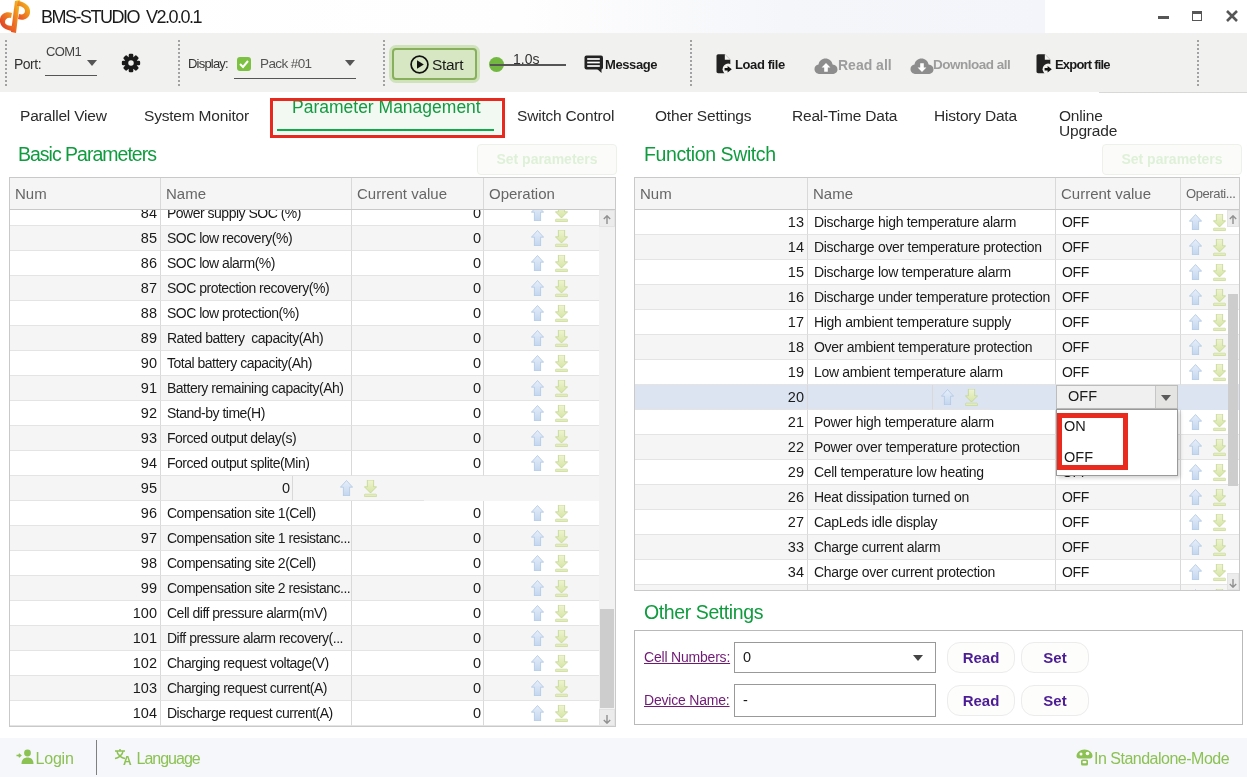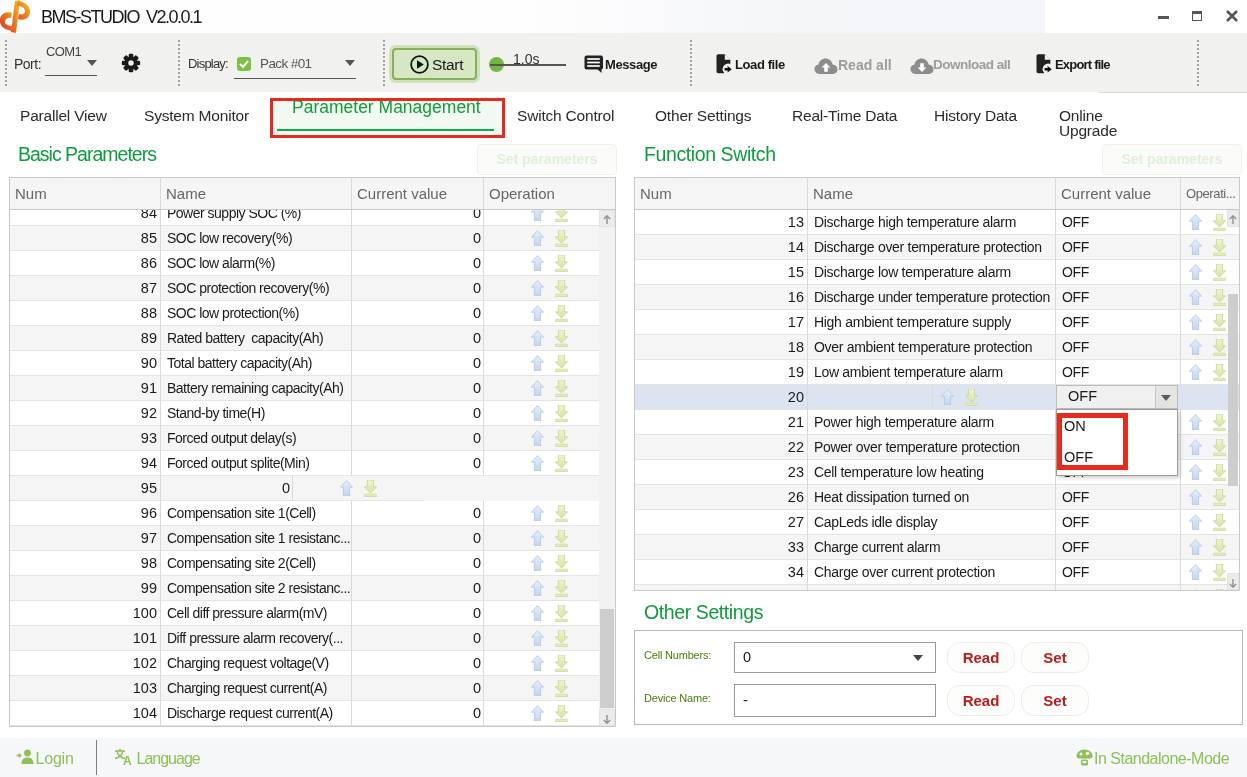--- a/index.html
+++ b/index.html
@@ -72,23 +72,23 @@
 #combo20 .btn { position:absolute; right:0; top:0; width:22px; height:22px; background:#e4e4e2; border-left:1px solid #c6c6c6; }
 #combo20 .btn:after { content:""; position:absolute; left:5px; top:8.5px; width:0; height:0; border-left:5.5px solid transparent; border-right:5.5px solid transparent; border-top:6px solid #5a5a5a; }
 #combo20 .txt { position:absolute; left:11px; top:2px; font-size:14.5px; color:#1a1a1a; }
 #popup20 { position:absolute; left:1056px; top:409px; width:122px; height:67px; background:#fff; border:1px solid #9a9a9a; box-shadow:2px 2px 4px rgba(0,0,0,0.18); z-index:20; }
 #popup20 .on { position:absolute; left:7px; top:8px; font-size:14.5px; color:#1a1a1a; }
 #popup20 .off { position:absolute; left:7px; top:39px; font-size:14.5px; color:#1a1a1a; }
 #popup-redbox { position:absolute; left:1057px; top:413px; width:71px; height:57px; border:5px solid #e82a1f; z-index:25; }
 
 
 #os-box { position:absolute; left:634px; top:630px; width:609px; height:95px; border:1px solid #b9b9b9; background:#fff; }
-.os-label { position:absolute; font-size:11px; color:#4d7c0f; letter-spacing:-0.2px; }
+.os-label { position:absolute; font-size:14px; color:#701a75; letter-spacing:-0.2px;text-decoration:underline; }
 .os-field { position:absolute; border:1px solid #999; background:#fff; font-size:14.5px; color:#1a1a1a; }
-.os-btn { position:absolute; width:68px; height:31px; border:1px solid #ececec; border-radius:13px; background:#fdfdfc; color:#b91c1c; font-weight:bold; font-size:15px; text-align:center; line-height:29px; }
+.os-btn { position:absolute; width:68px; height:31px; border:1px solid #ececec; border-radius:13px; background:#fdfdfc; color:#4c1d95; font-weight:bold; font-size:15px; text-align:center; line-height:29px; }
 
 
 #statusbar { left:0; top:738px; width:1247px; height:39px; background:#f5f7fa; }
 .sb-text { position:absolute; font-size:16px; color:#8cc153; letter-spacing:-0.2px; }
 </style>
 </head>
 <body>
 
 <svg width="0" height="0" style="position:absolute">
   <defs>
@@ -664,21 +664,21 @@
         <div class="c4 cops">
           <svg width="13" height="16.5">
             <use href="#uparrow"></use>
           </svg>
           <svg width="13" height="17">
             <use href="#dnarrow"></use>
           </svg>
         </div>
       </div>
   <div class="trow" style="height:25px">
-        <div class="c1 cnum">23</div>
+        <div class="c1 cnum">29</div>
         <div class="c2 cname">Cell temperature low heating</div>
         <div class="c3 cvall">OFF</div>
         <div class="c4 cops">
           <svg width="13" height="16.5">
             <use href="#uparrow"></use>
           </svg>
           <svg width="13" height="17">
             <use href="#dnarrow"></use>
           </svg>
         </div>

